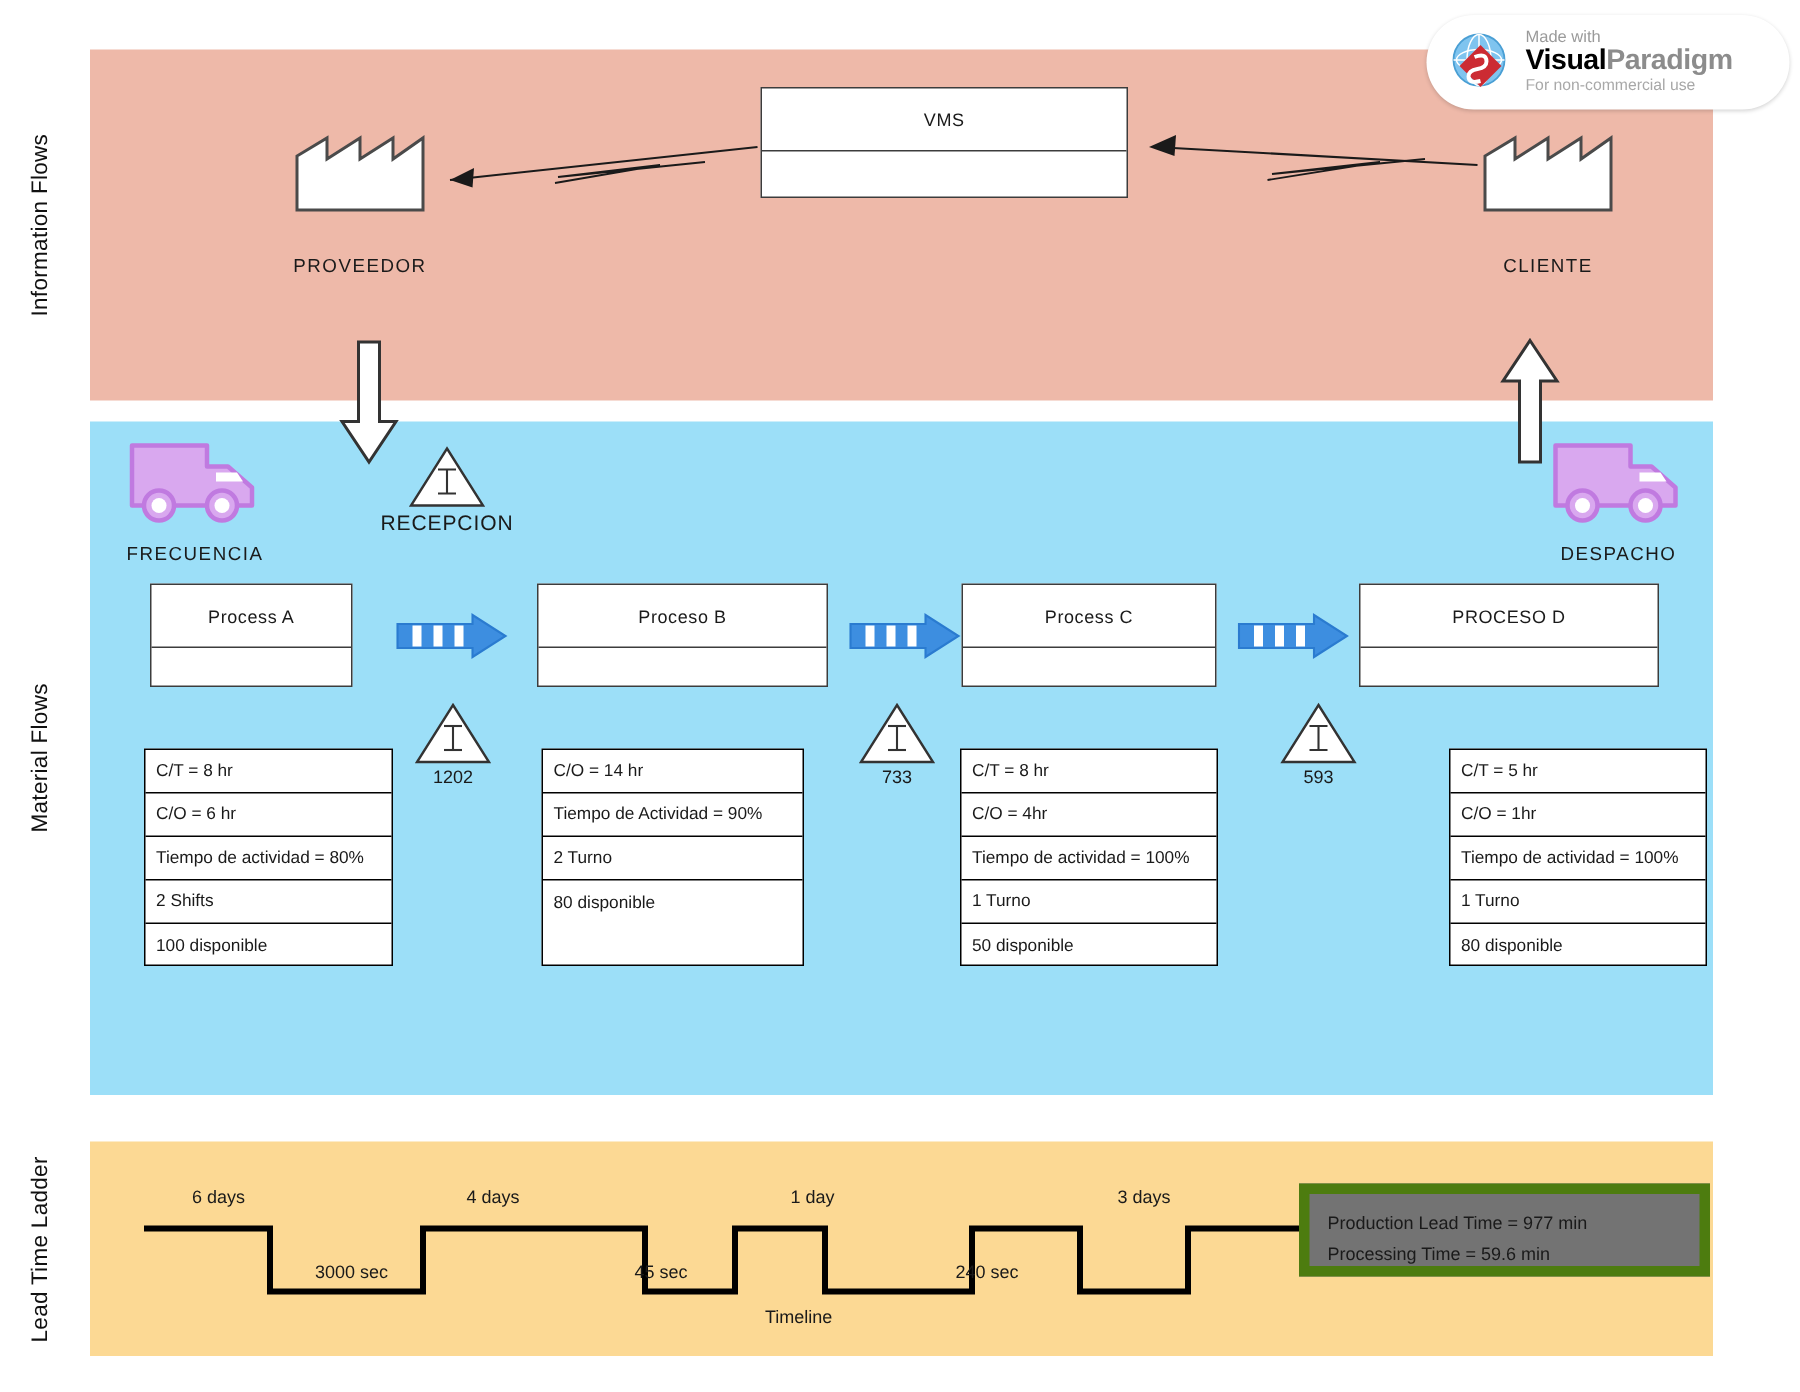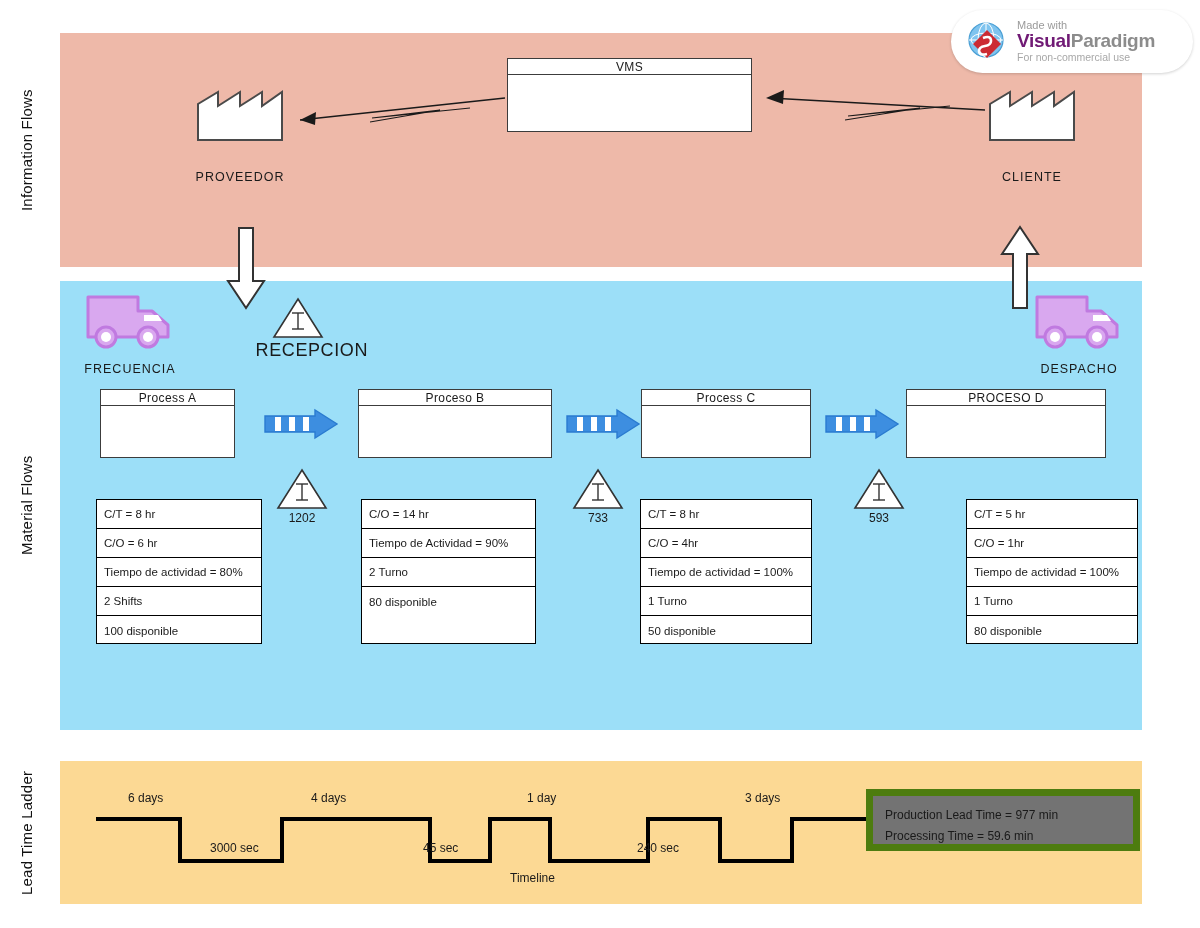--- a/index.html
+++ b/index.html
@@ -16,21 +16,21 @@
   #lbl-material{left:18px;top:281px;height:449px;display:flex;align-items:center;justify-content:center;}
   #lbl-ladder{left:18px;top:761px;height:143px;display:flex;align-items:center;justify-content:center;}
 
   
   .factory{position:absolute;width:88px;height:54px;}
   .factory svg{display:block;}
   .ext-label{position:absolute;font-size:12.5px;letter-spacing:1px;text-align:center;white-space:nowrap;}
 
   
   .proc-box{position:absolute;background:#fff;border:1.6px solid #3c3c3c;box-sizing:border-box;}
-  .proc-head{height:16px;border-bottom:1.6px solid #3c3c3c;display:flex;align-items:center;
+  .proc-head{height:42px;border-bottom:1.6px solid #3c3c3c;display:flex;align-items:center;
       justify-content:center;font-size:12px;letter-spacing:.4px;box-sizing:border-box;}
   .proc-body{flex:1;}
 
   
   .data-box{position:absolute;background:#fff;border:1.5px solid #000;box-sizing:border-box;}
   .data-row{height:29px;border-bottom:1.5px solid #000;display:flex;align-items:center;
       padding-left:7px;font-size:11.5px;box-sizing:border-box;white-space:nowrap;}
   .data-row:last-child{border-bottom:none;}
 
   
@@ -59,21 +59,21 @@
       padding:9px 12px;}
   .summary-box div{font-size:12px;line-height:21px;white-space:nowrap;}
 
   
   #watermark{position:absolute;left:951px;top:10px;width:242px;height:63px;background:#fff;
       border-radius:32px;display:flex;align-items:center;padding:0 14px;box-sizing:border-box;
       box-shadow:0 1px 3px rgba(0,0,0,.18);}
   #wm-text{margin-left:8px;line-height:1;}
   #wm-top{font-size:11px;color:#9a9a9a;}
   #wm-mid{font-size:19px;font-weight:bold;letter-spacing:-.3px;}
-  #wm-mid .b{color:#701a75;} #wm-mid .g{color:#8c8c8c;}
+  #wm-mid .b{color:#000000;} #wm-mid .g{color:#8c8c8c;}
   #wm-bot{font-size:10.5px;color:#a8a8a8;margin-top:2px;}
 </style>
 </head>
 <body>
 
 <div class="band" id="band-info"></div>
 <div class="band" id="band-material"></div>
 <div class="band" id="band-ladder"></div>
 
 <div class="swimlane-label" id="lbl-info">Information Flows</div>
@@ -149,21 +149,21 @@
 
 <div class="inv" style="left:272px;top:297px;">
   <div class="tri">
     <svg width="52" height="42" viewBox="0 0 52 42">
       <polygon points="26,2 50,40 2,40" fill="#ffffff" stroke="#333" stroke-width="1.6"></polygon>
       <line x1="20" y1="16" x2="32" y2="16" stroke="#333" stroke-width="1.4"></line>
       <line x1="26" y1="16" x2="26" y2="32" stroke="#333" stroke-width="1.4"></line>
       <line x1="20" y1="32" x2="32" y2="32" stroke="#333" stroke-width="1.4"></line>
     </svg>
   </div>
-  <div class="num" style="font-size:18px;letter-spacing:.6px;width:140px;margin-left:-44px;text-align:right;">RECEPCION</div>
+  <div class="num" style="font-size:14px;letter-spacing:.6px;width:140px;margin-left:-44px;">RECEPCION</div>
 </div>
 
 <div class="proc-box" style="left:100px;top:389px;width:135px;height:69px;display:flex;flex-direction:column;text-align:right;">
   <div class="proc-head">Process A</div>
   <div class="proc-body"></div>
 </div>
 <div class="proc-box" style="left:358px;top:389px;width:194px;height:69px;display:flex;flex-direction:column;">
   <div class="proc-head">Proceso B</div>
   <div class="proc-body"></div>
 </div>

